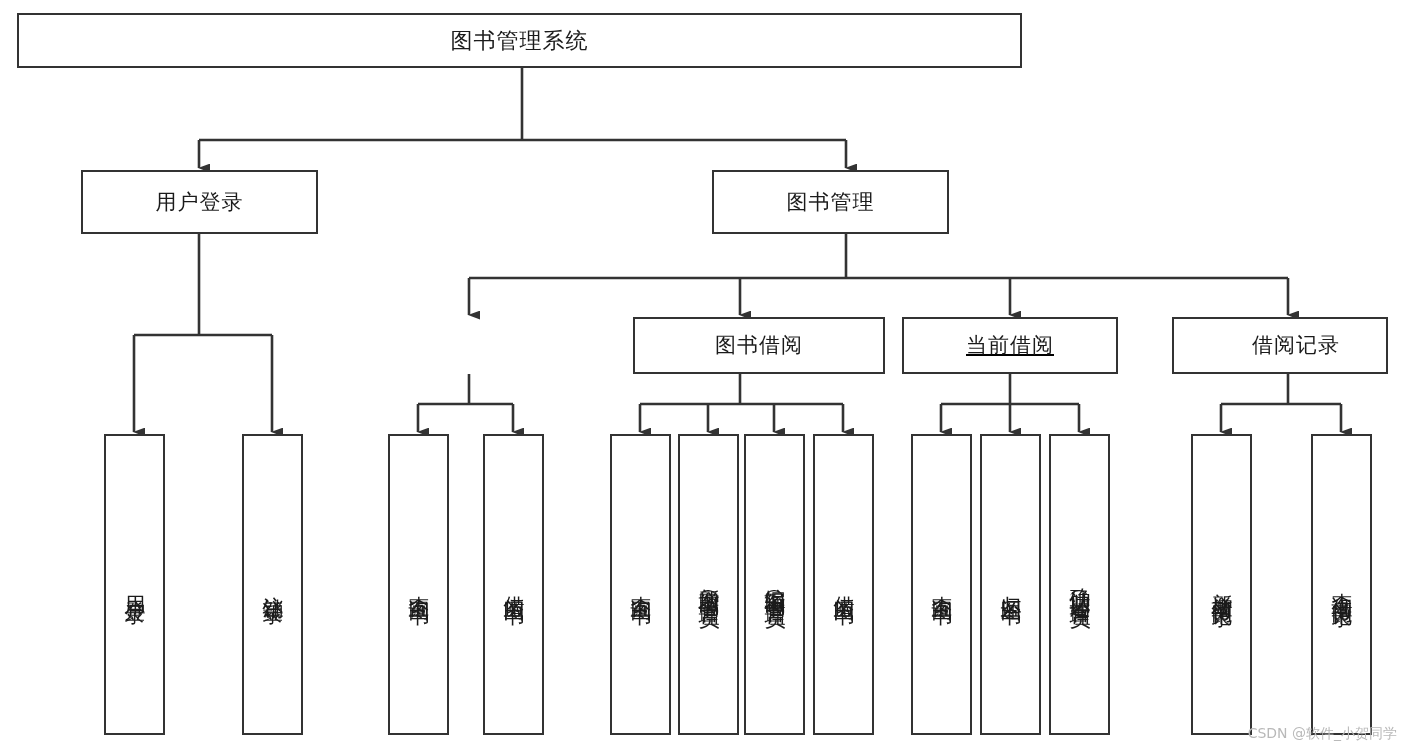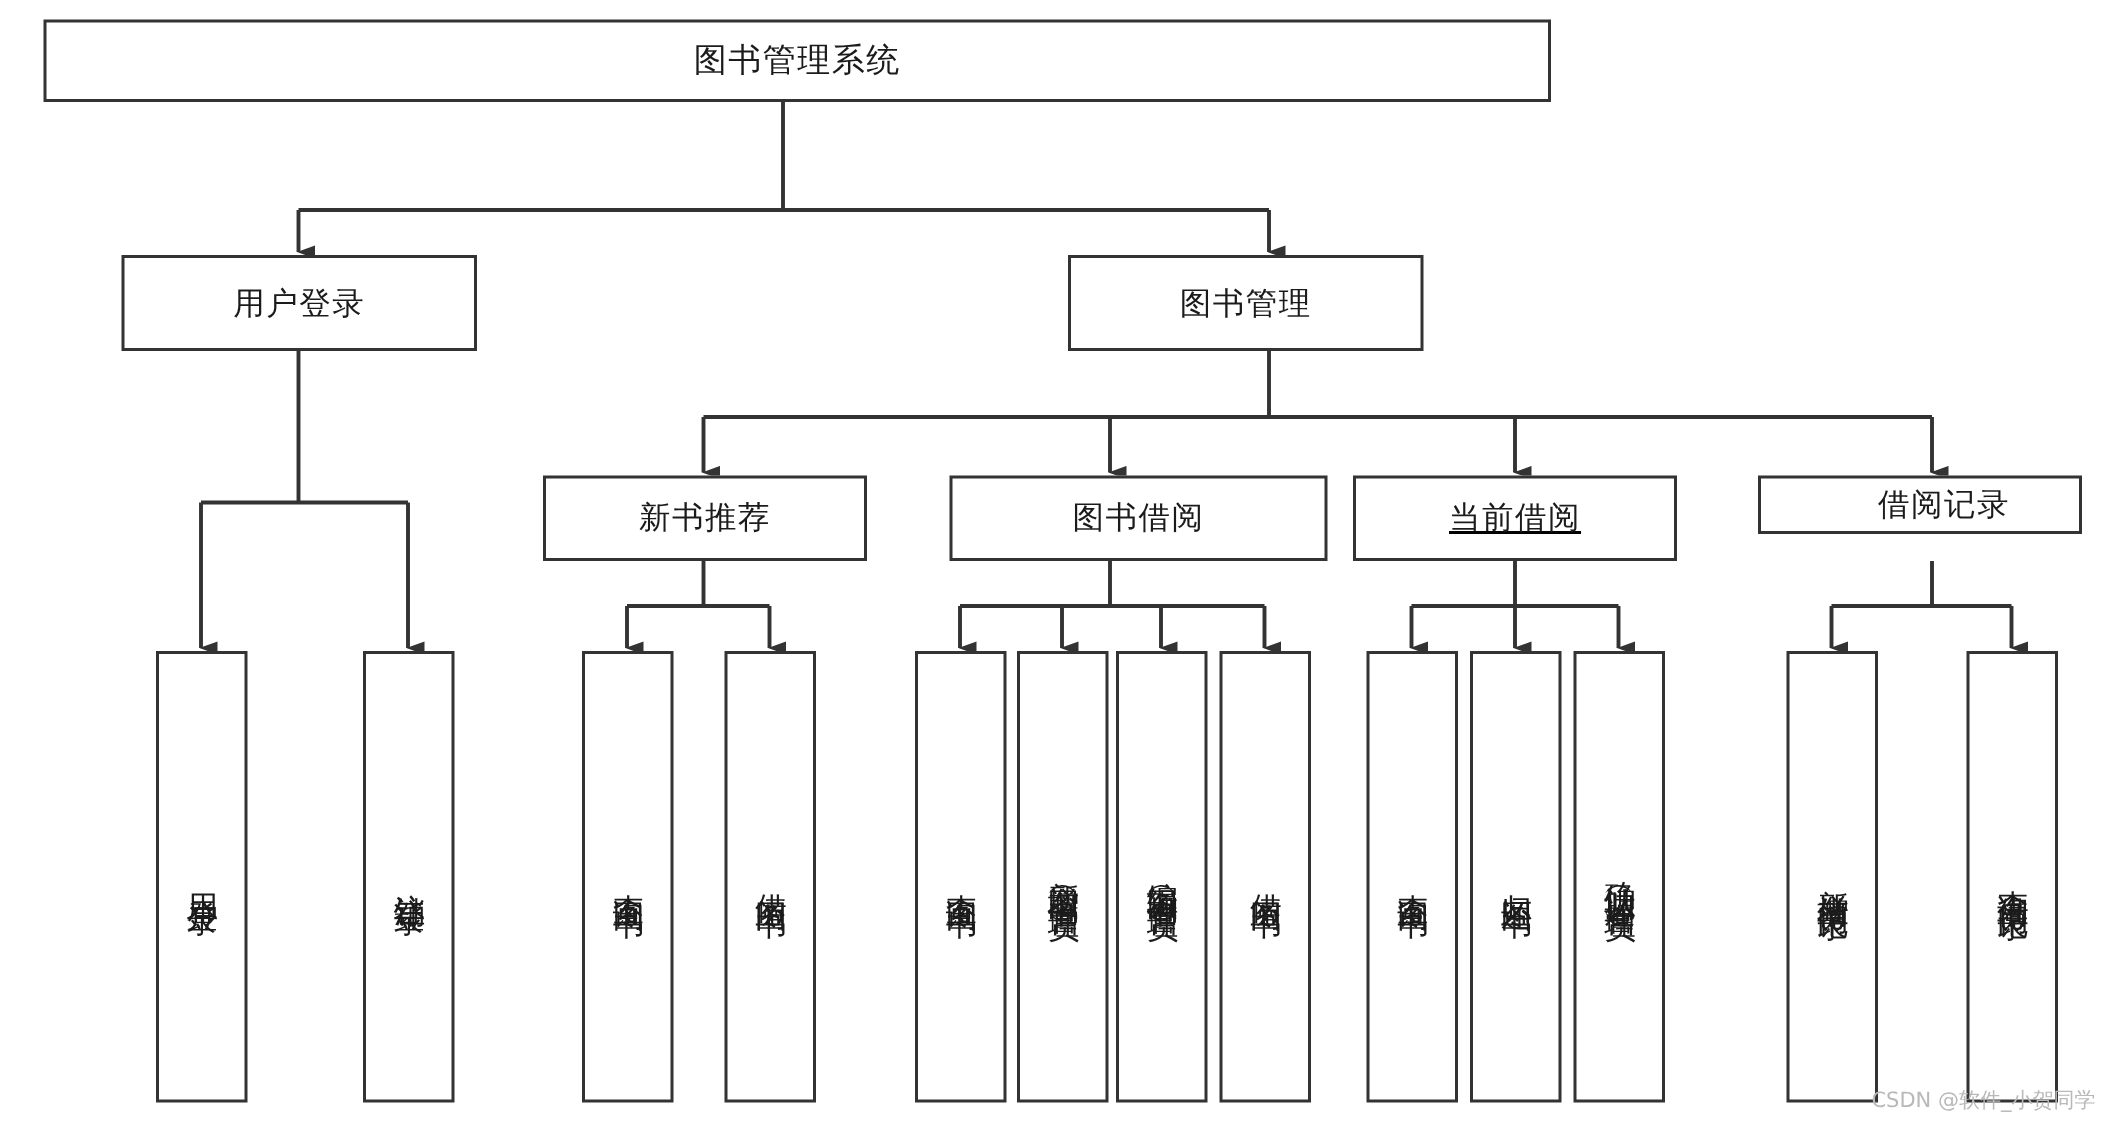--- a/index.html
+++ b/index.html
@@ -120,41 +120,38 @@
       <path d="M1010,404 L1010,432" marker-end="url(#arrowhead)"></path>
       <path d="M1079,404 L1079,432" marker-end="url(#arrowhead)"></path>
 
       <path d="M1288,374 L1288,404"></path>
       <path d="M1221,404 L1341,404"></path>
       <path d="M1221,404 L1221,432" marker-end="url(#arrowhead)"></path>
       <path d="M1341,404 L1341,432" marker-end="url(#arrowhead)"></path>
     </g>
   </svg>
 
-  <div class="node-box horizontal root" style="left:17px; top:13px; width:1005px; height:55px;margin-left:12px;">
+  <div class="node-box horizontal root" style="left:17px; top:13px; width:1005px; height:55px;">
     <span class="node-label">图书管理系统</span>
   </div>
 
   <div class="node-box horizontal" style="left:81px; top:170px; width:237px; height:64px;">
     <span class="node-label">用户登录</span>
   </div>
   <div class="node-box horizontal" style="left:712px; top:170px; width:237px; height:64px;">
     <span class="node-label">图书管理</span>
   </div>
 
-  <div class="node-box horizontal" style="left:362px; top:317px; width:216px; height:57px;">
-    <span class="node-label">新书推荐</span>
-  </div>
   <div class="node-box horizontal" style="left:633px; top:317px; width:252px; height:57px;">
     <span class="node-label">图书借阅</span>
   </div>
   <div class="node-box horizontal" style="left:902px; top:317px; width:216px; height:57px;text-decoration:underline;">
     <span class="node-label">当前借阅</span>
   </div>
-  <div class="node-box horizontal" style="left:1172px; top:317px; width:216px; height:39px;padding-left:32px;">
+  <div class="node-box horizontal" style="left:1172px; top:317px; width:216px; height:57px;padding-left:32px;">
     <span class="node-label">借阅记录</span>
   </div>
 
   <div class="node-box vertical" style="left:104px; top:434px; width:61px; height:301px;">
     <span class="node-label">用户登录</span>
   </div>
   <div class="node-box vertical" style="left:242px; top:434px; width:61px; height:301px;">
     <span class="node-label">注销登录</span>
   </div>
 

